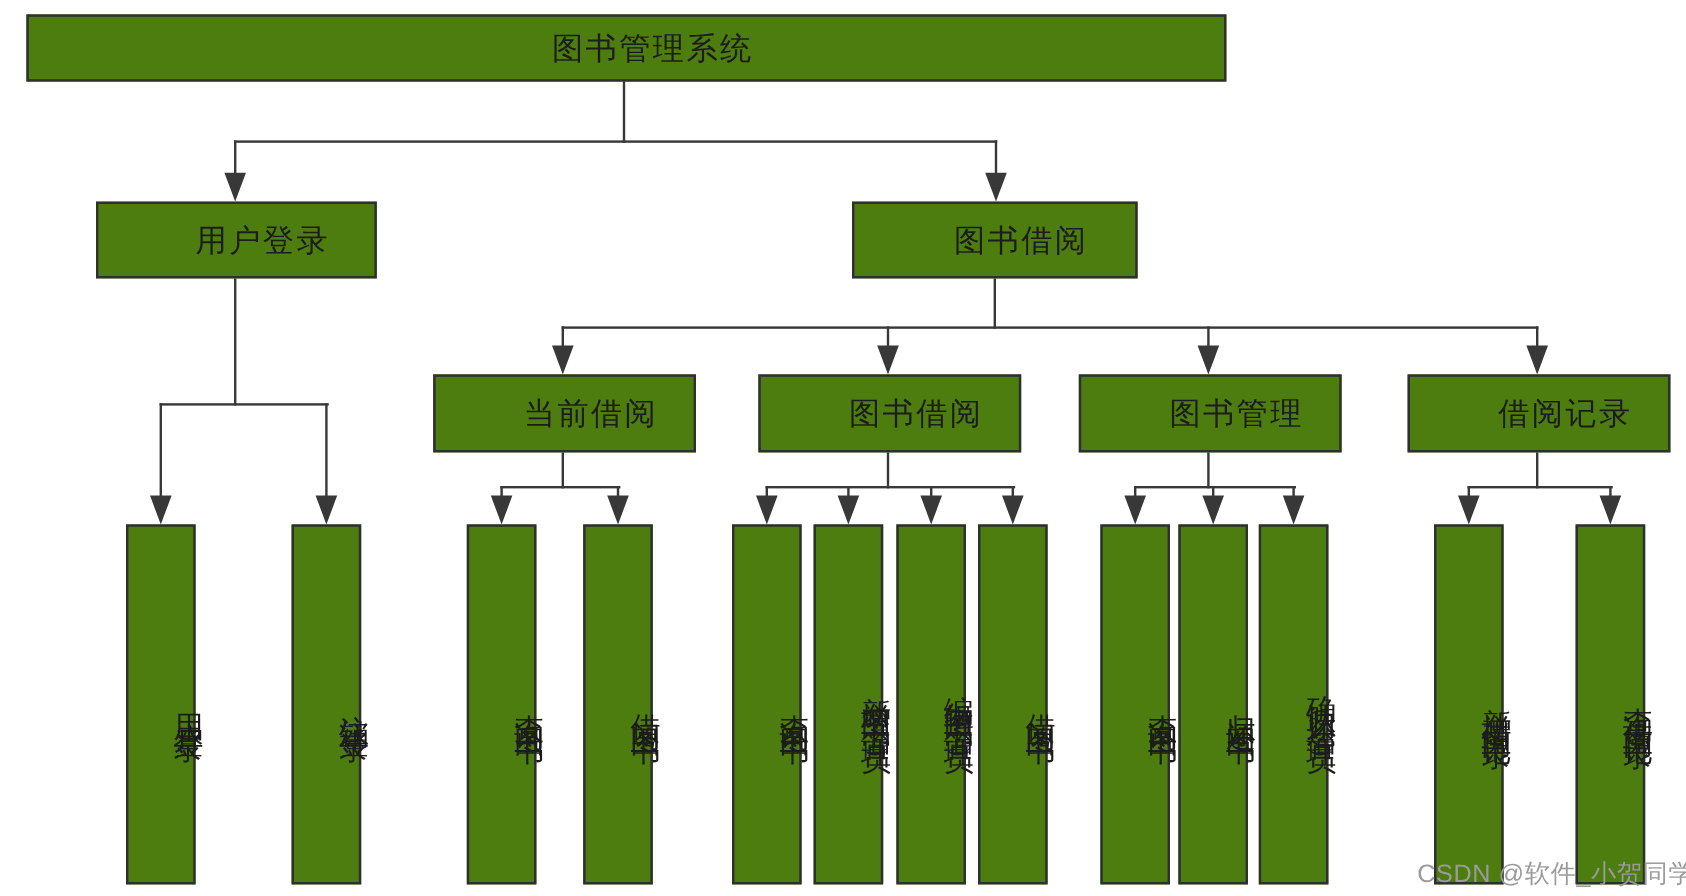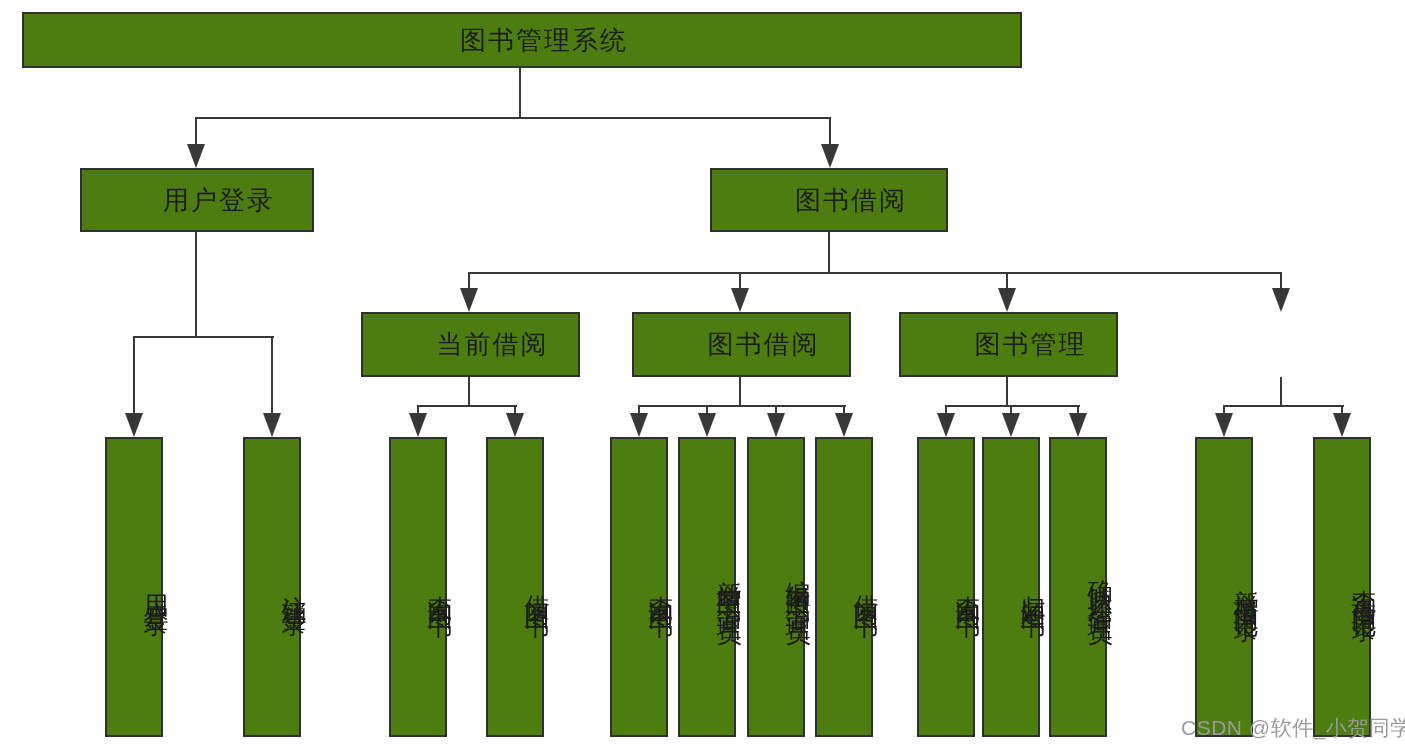--- a/index.html
+++ b/index.html
@@ -71,20 +71,23 @@
   <div class="arrowhead" style="left:1272px;top:288px"></div>
 
   <div class="box hbox" style="left:361px;top:312px;width:219px;height:65px">
     <span>当前借阅</span>
   </div>
   <div class="box hbox" style="left:632px;top:312px;width:219px;height:65px">
     <span>图书借阅</span>
   </div>
   <div class="box hbox" style="left:899px;top:312px;width:219px;height:65px">
     <span>图书管理</span>
+  </div>
+  <div class="box hbox" style="left:1173px;top:312px;width:219px;height:65px">
+    <span>借阅记录</span>
   </div>
 
   <div class="vl" style="left:468px;top:377px;height:30px"></div>
   <div class="hl" style="left:417px;top:405px;width:100px"></div>
   <div class="vl" style="left:417px;top:405px;height:11px"></div>
   <div class="arrowhead" style="left:409px;top:413px"></div>
   <div class="vl" style="left:514px;top:405px;height:11px"></div>
   <div class="arrowhead" style="left:506px;top:413px"></div>
 
   <div class="vl" style="left:739px;top:377px;height:30px"></div>

